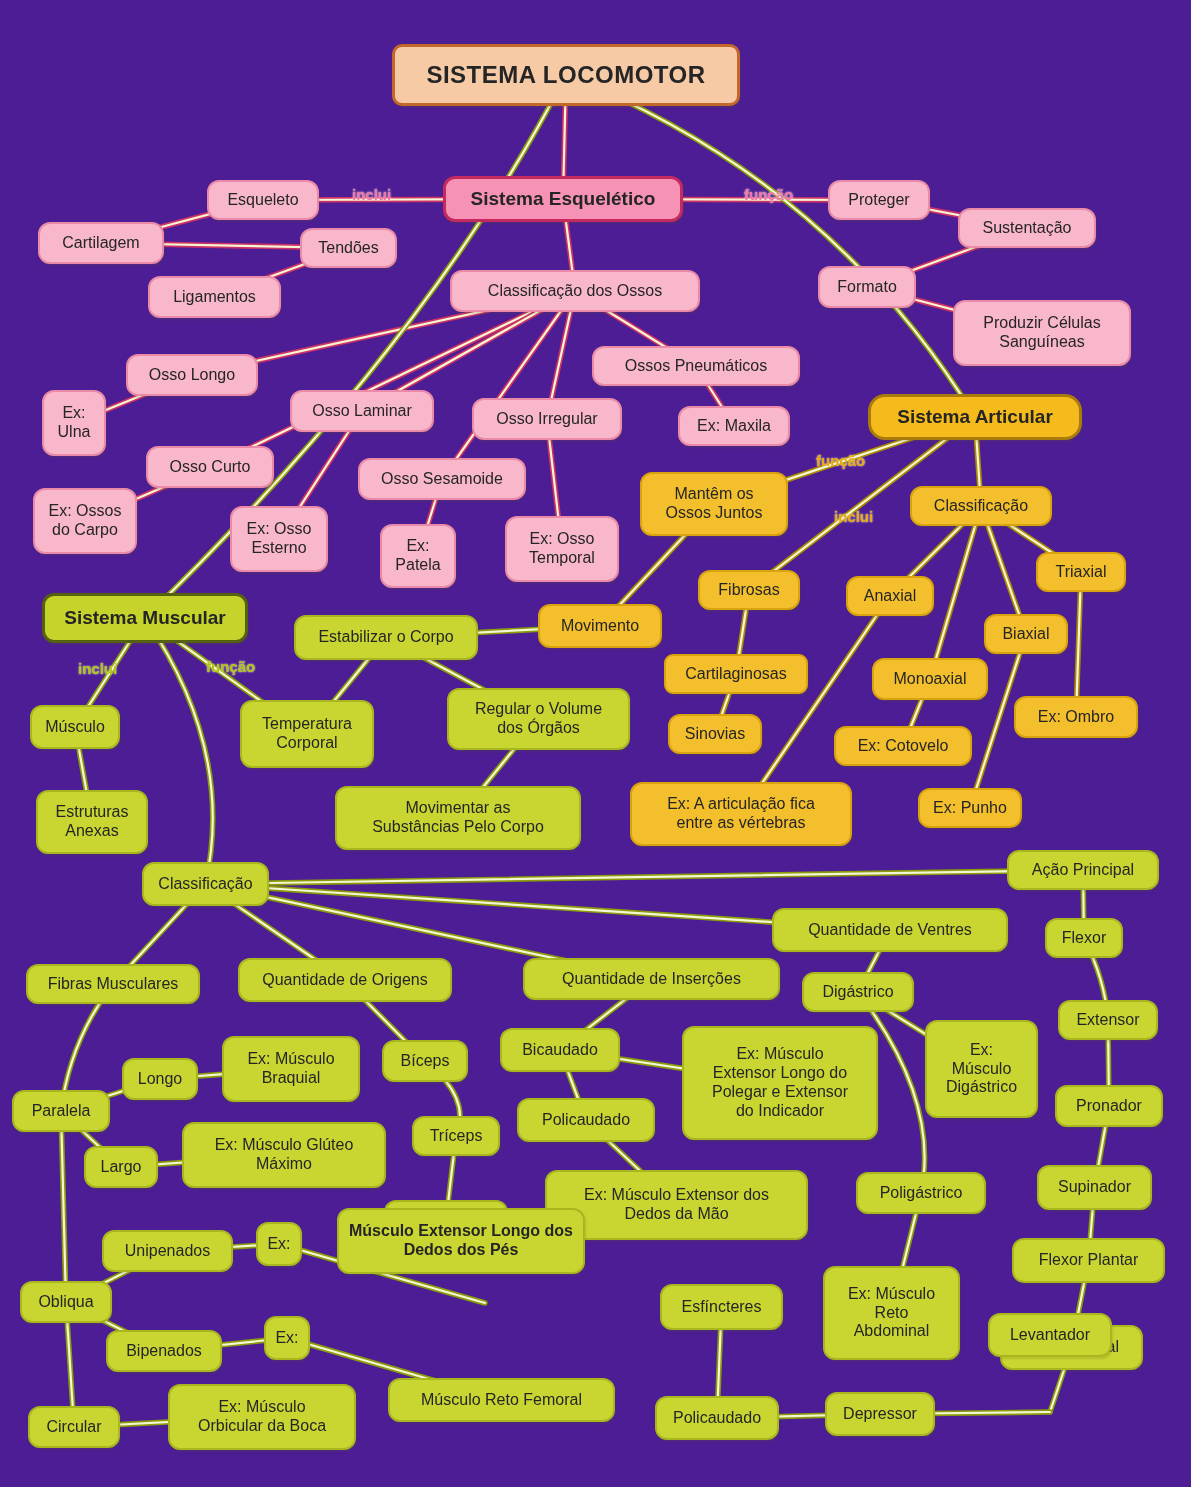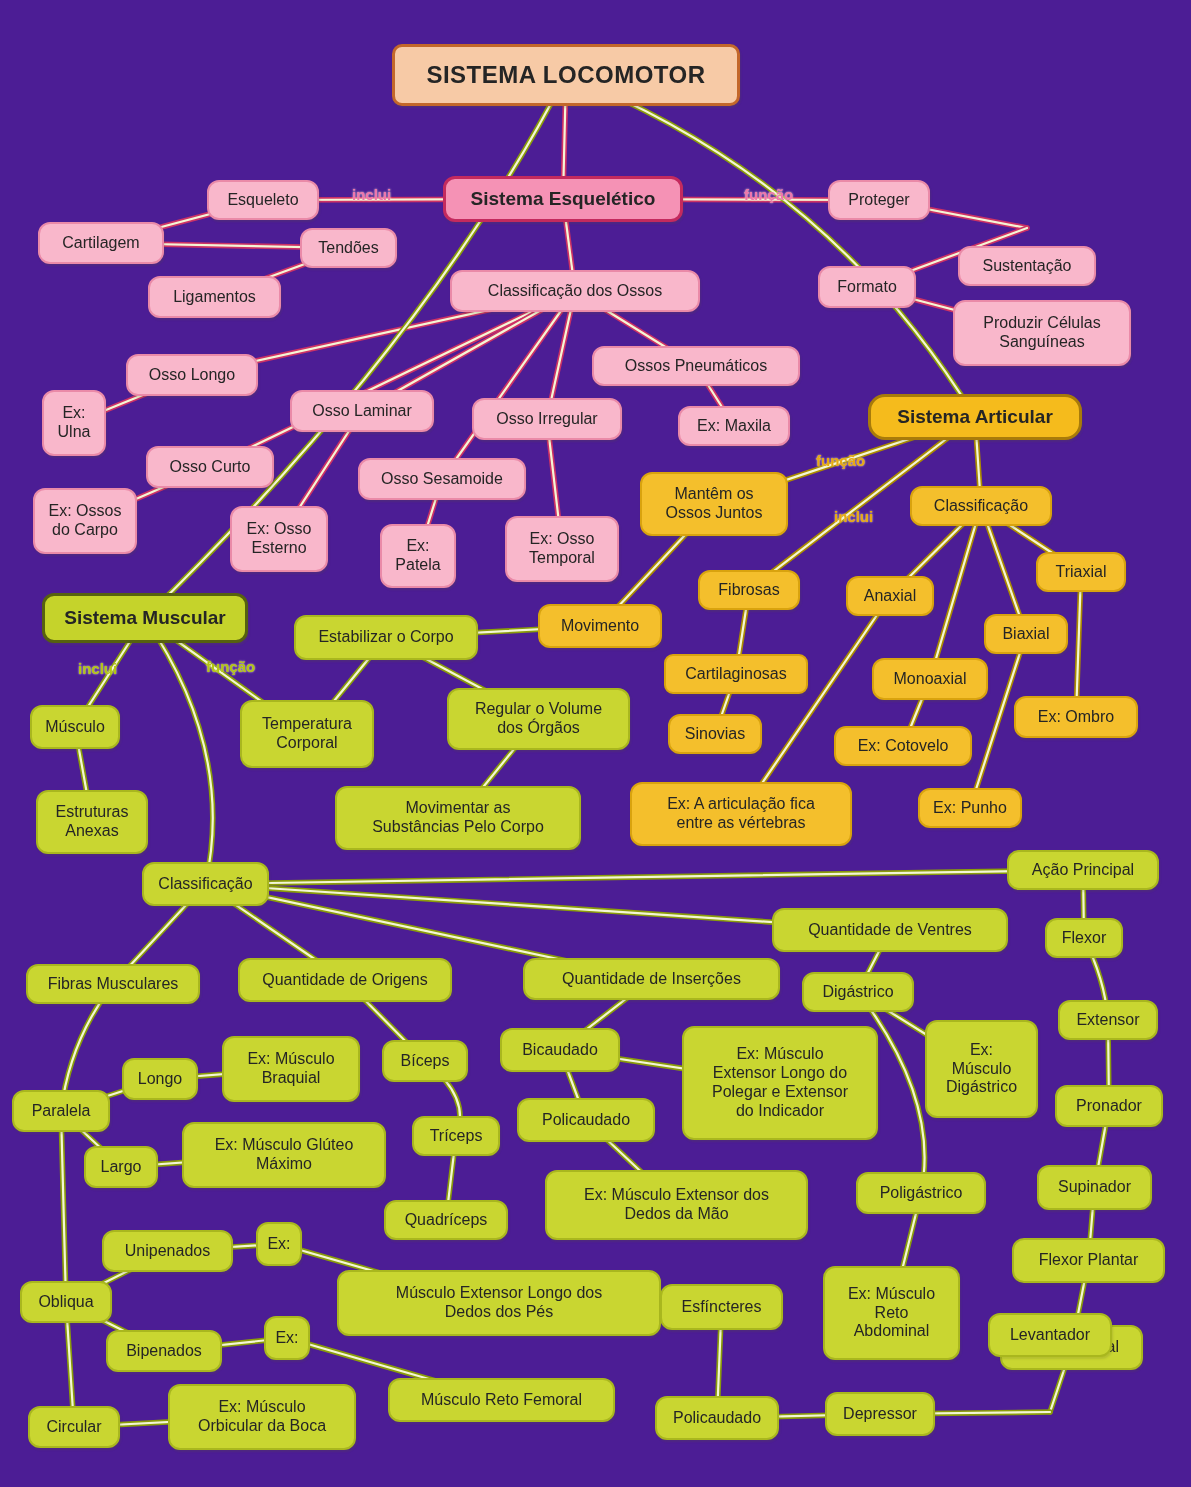--- a/index.html
+++ b/index.html
@@ -210,21 +210,21 @@
       <path d="M 717 1418 L 721.5 1307" fill="none" stroke="#f4f6d6" stroke-width="2.2" stroke-linecap="round"></path>
     </svg>
 <div class="node t" style="left: 392px; top: 44px; width: 348px; height: 62px;">SISTEMA LOCOMOTOR</div>
     <div class="node pm" style="left: 443px; top: 176px; width: 240px; height: 46px;">Sistema Esquelético</div>
     <div class="node p" style="left: 207px; top: 180px; width: 112px; height: 40px;">Esqueleto</div>
     <div class="node p" style="left: 38px; top: 222px; width: 126px; height: 42px;">Cartilagem</div>
     <div class="node p" style="left: 300px; top: 228px; width: 97px; height: 40px;">Tendões</div>
     <div class="node p" style="left: 148px; top: 276px; width: 133px; height: 42px;">Ligamentos</div>
     <div class="node p" style="left: 450px; top: 270px; width: 250px; height: 42px;">Classificação dos Ossos</div>
     <div class="node p" style="left: 828px; top: 180px; width: 102px; height: 40px;">Proteger</div>
-    <div class="node p" style="left: 958px; top: 208px; width: 138px; height: 40px; margin-top: 38px;">Sustentação</div>
+    <div class="node p" style="left: 958px; top: 208px; width: 138px; height: 40px;">Sustentação</div>
     <div class="node p" style="left: 818px; top: 266px; width: 98px; height: 42px;">Formato</div>
     <div class="node p" style="left: 953px; top: 300px; width: 178px; height: 66px;">Produzir Células
 Sanguíneas</div>
     <div class="node p" style="left: 592px; top: 346px; width: 208px; height: 40px;">Ossos Pneumáticos</div>
     <div class="node p" style="left: 678px; top: 406px; width: 112px; height: 40px;">Ex: Maxila</div>
     <div class="node p" style="left: 126px; top: 354px; width: 132px; height: 42px;">Osso Longo</div>
     <div class="node p" style="left: 42px; top: 390px; width: 64px; height: 66px;">Ex:
 Ulna</div>
     <div class="node p" style="left: 290px; top: 390px; width: 144px; height: 42px;">Osso Laminar</div>
     <div class="node p" style="left: 472px; top: 398px; width: 150px; height: 42px;">Osso Irregular</div>
@@ -296,21 +296,21 @@
     <div class="node v" style="left: 412px; top: 1116px; width: 88px; height: 40px;">Tríceps</div>
     <div class="node v" style="left: 1037px; top: 1165px; width: 115px; height: 45px;">Supinador</div>
     <div class="node v" style="left: 545px; top: 1170px; width: 263px; height: 70px;">Ex: Músculo Extensor dos
 Dedos da Mão</div>
     <div class="node v" style="left: 856px; top: 1172px; width: 130px; height: 42px;">Poligástrico</div>
     <div class="node v" style="left: 384px; top: 1200px; width: 124px; height: 40px;">Quadríceps</div>
     <div class="node v" style="left: 1012px; top: 1238px; width: 153px; height: 45px;">Flexor Plantar</div>
     <div class="node v" style="left: 102px; top: 1230px; width: 131px; height: 42px;">Unipenados</div>
     <div class="node v" style="left: 256px; top: 1222px; width: 46px; height: 44px;">Ex:</div>
     <div class="node v" style="left: 20px; top: 1281px; width: 92px; height: 42px;">Obliqua</div>
-    <div class="node v" style="left: 337px; top: 1270px; width: 324px; height: 66px;">Músculo Extensor Longo dos
+    <div class="node v" style="left: 337px; top: 1208px; width: 248px; height: 66px; font-weight: bold;">Músculo Extensor Longo dos
 Dedos dos Pés</div>
     <div class="node v" style="left: 660px; top: 1284px; width: 123px; height: 46px;">Esfíncteres</div>
     <div class="node v" style="left: 823px; top: 1266px; width: 137px; height: 94px;">Ex: Músculo
 Reto
 Abdominal</div>
     <div class="node v" style="left: 1000px; top: 1325px; width: 143px; height: 45px;">Flexor Dorsal</div>
     <div class="node v" style="left: 106px; top: 1330px; width: 116px; height: 42px;">Bipenados</div>
     <div class="node v" style="left: 264px; top: 1316px; width: 46px; height: 44px;">Ex:</div>
     <div class="node v" style="left: 388px; top: 1378px; width: 227px; height: 44px;">Músculo Reto Femoral</div>
     <div class="node v" style="left: 28px; top: 1406px; width: 92px; height: 42px;">Circular</div>

